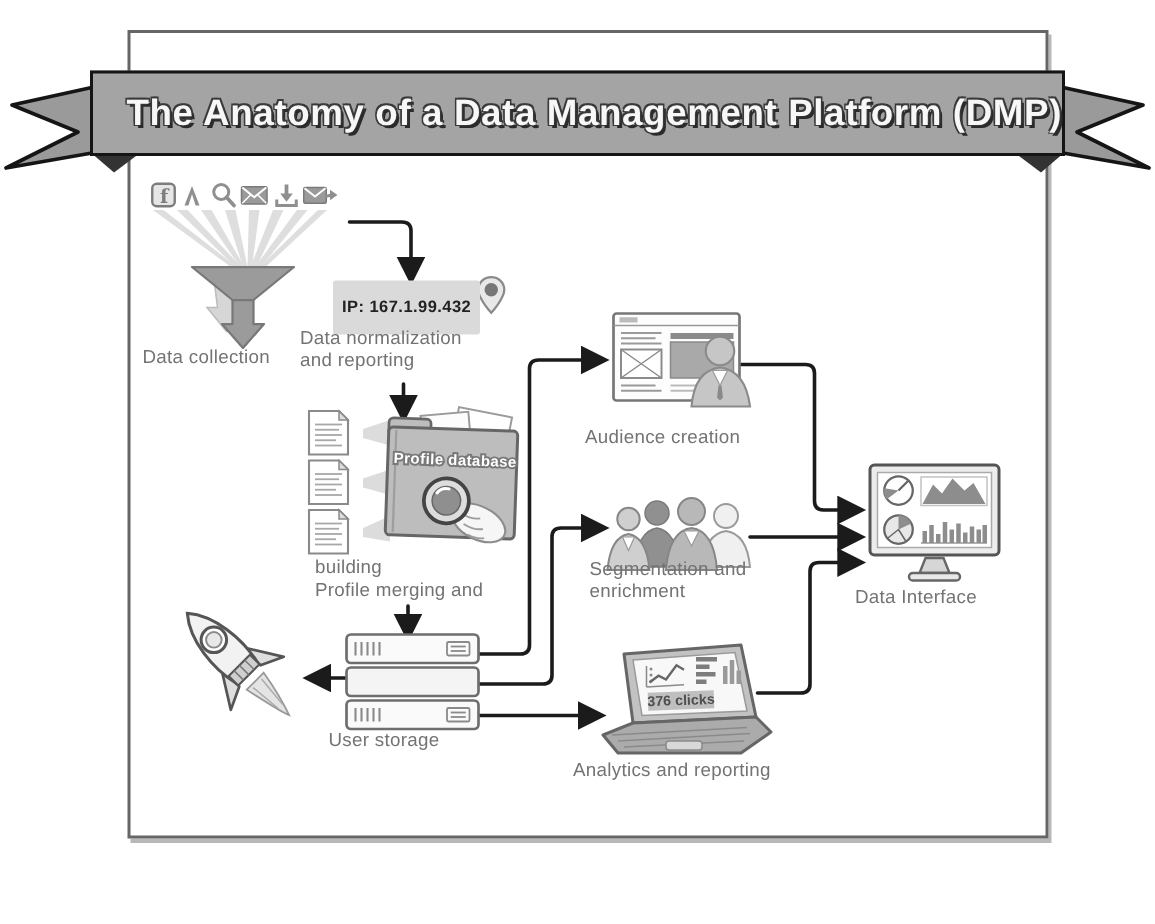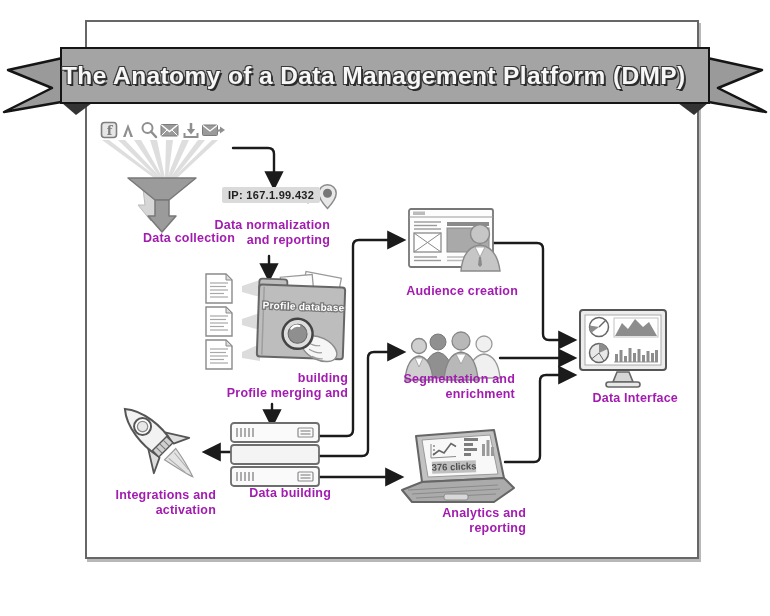--- a/index.html
+++ b/index.html
@@ -2,30 +2,30 @@
 <html><head>
 <meta charset="utf-8">
 <style>
   html,body{margin:0;padding:0;background:#fff;}
   #canvas{position:relative;width:770px;height:616px;background:#fff;overflow:hidden;
           font-family:"Liberation Sans","DejaVu Sans",sans-serif;}
   .card{position:absolute;left:85px;top:20px;width:610px;height:535px;background:#fff;
         border:2px solid #666;box-shadow:2px 3px 0 rgba(0,0,0,.28);}
   .ribbon-band{position:absolute;left:60px;top:47px;width:650px;height:57px;background:#a4a4a4;
         border:2.5px solid #151515;box-sizing:border-box;z-index:6;
-        display:flex;align-items:center;justify-content:flex-start;}
+        display:flex;align-items:center;justify-content:flex-end;}
   .ribbon-title{font-size:24.5px;font-weight:bold;color:#f7f7f7;white-space:nowrap;letter-spacing:.4px;
         text-shadow:-1px -1px 0 #3a3a3a,1px -1px 0 #3a3a3a,-1px 1px 0 #3a3a3a,2px 2px 0 #2b2b2b;}
   .tails{position:absolute;left:0;top:0;z-index:5;}
-  .lbl{position:absolute;z-index:4;text-align:right;font-weight:bold;color:#a21caf;
+  .lbl{position:absolute;z-index:4;text-align:left;font-weight:normal;color:#737373;
        font-size:12.5px;line-height:1.22;letter-spacing:.2px;}
   .node{position:absolute;z-index:3;}
   svg{overflow:visible;}
   .chip{position:absolute;left:222px;top:187px;z-index:4;background:#dadada;color:#222;
-        font-size:11px;font-weight:bold;padding:2px 6px;border-radius:2px;letter-spacing:.3px;}
+        font-size:11px;font-weight:bold;padding:12px 6px;border-radius:2px;letter-spacing:.3px;}
   .icon-row{position:absolute;left:100px;top:121px;z-index:4;display:flex;gap:2px;}
   .connectors{position:absolute;left:0;top:0;z-index:2;}
 </style>
 </head>
 <body>
 
 <div id="canvas">
 
   <div class="card"></div>
 
@@ -207,42 +207,38 @@
           <line x1="15" y1="50" x2="15" y2="59"></line>
           <line x1="19" y1="50" x2="19" y2="59"></line>
           <line x1="23" y1="50" x2="23" y2="59"></line>
         </g>
       <rect x="68" y="50" width="15" height="9" rx="1" fill="none" stroke="#8a8a8a" stroke-width="1.2"></rect>
       <line x1="70.5" y1="53" x2="80.5" y2="53" stroke="#8a8a8a" stroke-width="1.2"></line>
         <line x1="70.5" y1="56" x2="80.5" y2="56" stroke="#8a8a8a" stroke-width="1.2"></line>
     </g>
   </svg>
   <div class="lbl" style="left:219px;top:486px;width:112px">
-    <span>Data building</span>
+    <span>User storage</span>
   </div>
 
   <svg class="node" style="left:106px;top:400px" width="100" height="85">
     <g transform="translate(50,40) rotate(-45) translate(-50,-40)">
       <path d="M42,60 Q48,88 50,92 Q55,78 58,60 Z" fill="#e4e4e4" stroke="#9a9a9a" stroke-width="1.2"></path>
       <path d="M46,62 L48,84 M54,62 L52,84" stroke="#ababab" stroke-width="1"></path>
       <path d="M40,38 L25,62 L40,55 Z" fill="#dedede" stroke="#555" stroke-width="1.8" stroke-linejoin="round"></path>
       <path d="M60,38 L75,62 L60,55 Z" fill="#dedede" stroke="#555" stroke-width="1.8" stroke-linejoin="round"></path>
       <path d="M50,-4 C62,10 64,34 60,52 L40,52 C36,34 38,10 50,-4 Z" fill="#f2f2f2" stroke="#555" stroke-width="2"></path>
       <rect x="40" y="45" width="20" height="9" fill="#cfcfcf" stroke="#555" stroke-width="1.4"></rect>
       <line x1="45" y1="45" x2="45" y2="54" stroke="#777" stroke-width="1"></line>
       <line x1="50" y1="45" x2="50" y2="54" stroke="#777" stroke-width="1"></line>
       <line x1="55" y1="45" x2="55" y2="54" stroke="#777" stroke-width="1"></line>
       <circle cx="50" cy="21" r="8.5" fill="#fff" stroke="#555" stroke-width="2"></circle>
       <circle cx="50" cy="21" r="5.2" fill="#e8e8e8" stroke="#8a8a8a" stroke-width="1.3"></circle>
     </g>
   </svg>
-  <div class="lbl" style="left:96px;top:488px;width:120px">
-    <div>Integrations and</div>
-    <div>activation</div>
-  </div>
 
   <svg class="node" style="left:407px;top:205px" width="100" height="70">
     <rect x="2" y="4" width="84" height="58" rx="2" fill="#fdfdfd" stroke="#777" stroke-width="1.8"></rect>
     <line x1="2" y1="12" x2="86" y2="12" stroke="#999" stroke-width="1"></line>
     <rect x="6" y="6.5" width="12" height="3.5" fill="#bbb"></rect>
     <g stroke="#9a9a9a" stroke-width="1.4">
       <line x1="7" y1="17" x2="34" y2="17"></line>
         <line x1="7" y1="20.5" x2="30" y2="20.5"></line>
         <line x1="7" y1="24" x2="34" y2="24"></line>
     </g>

